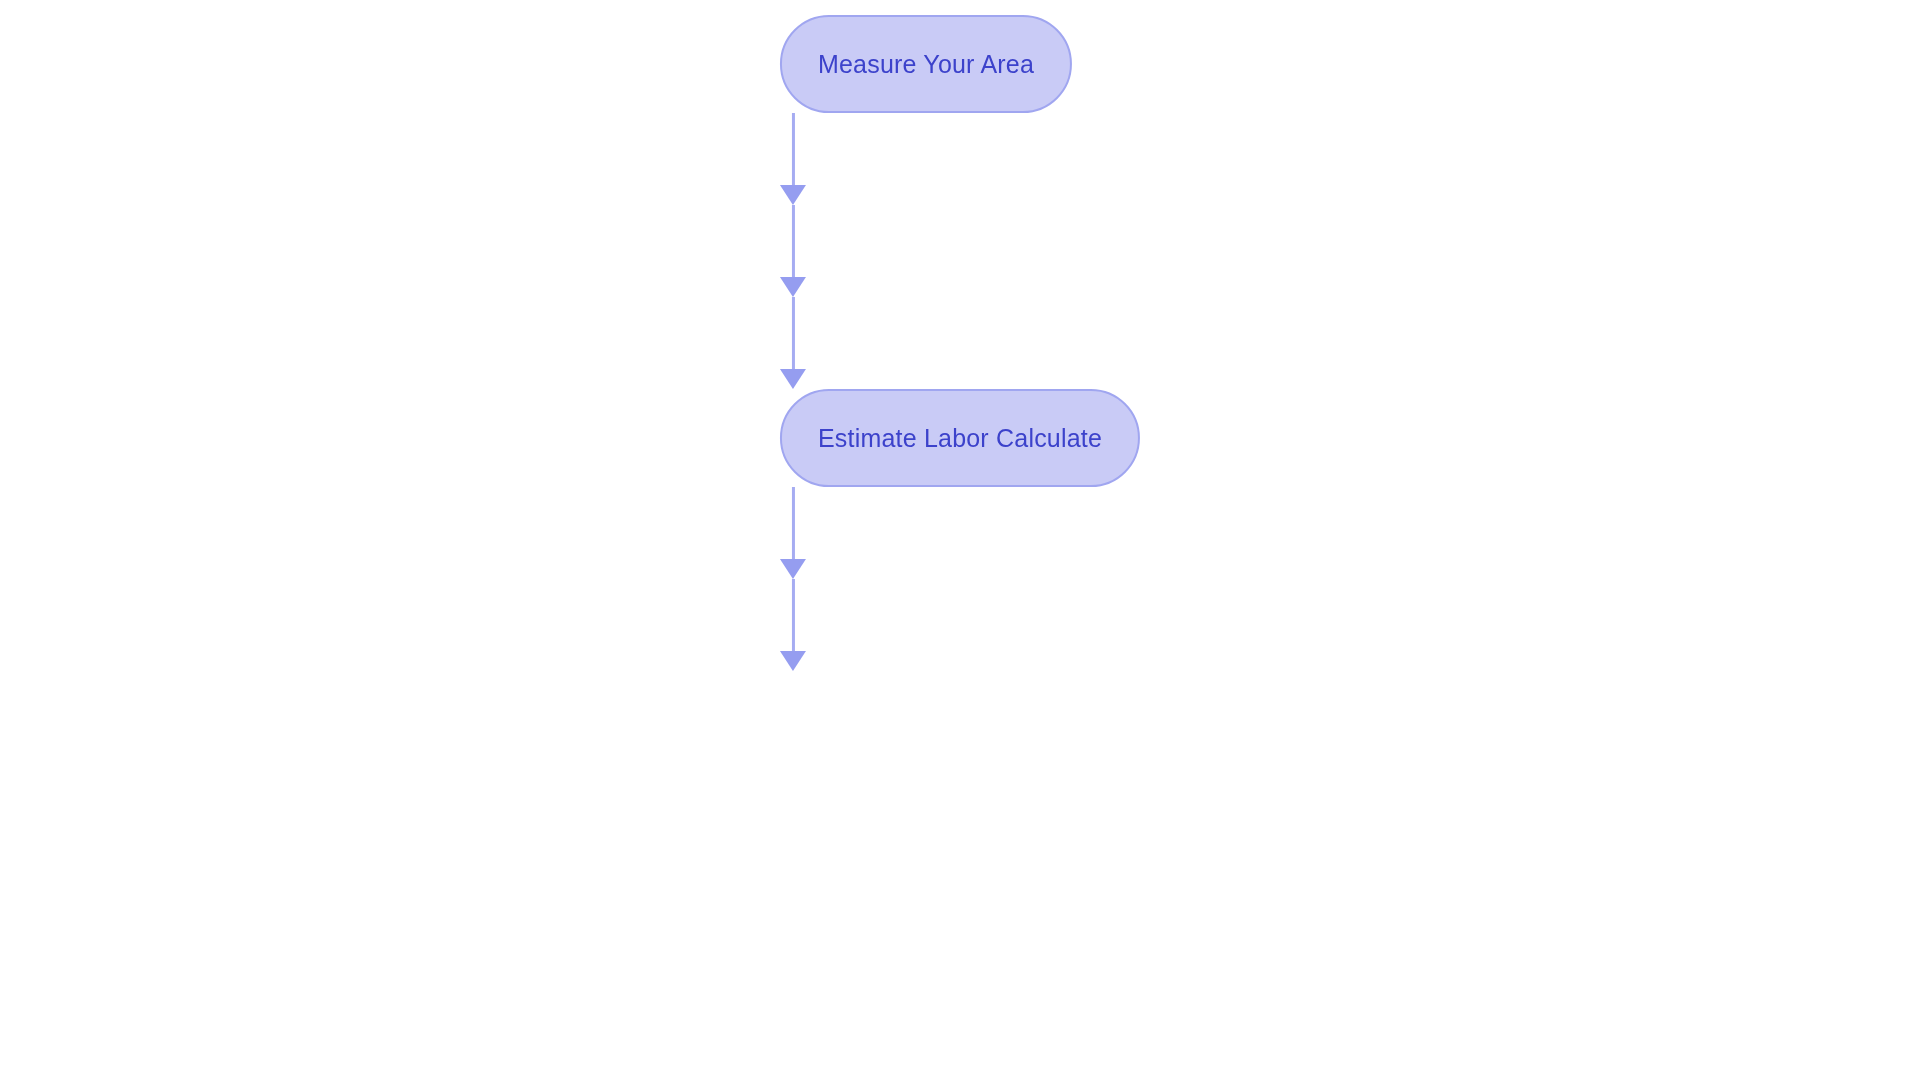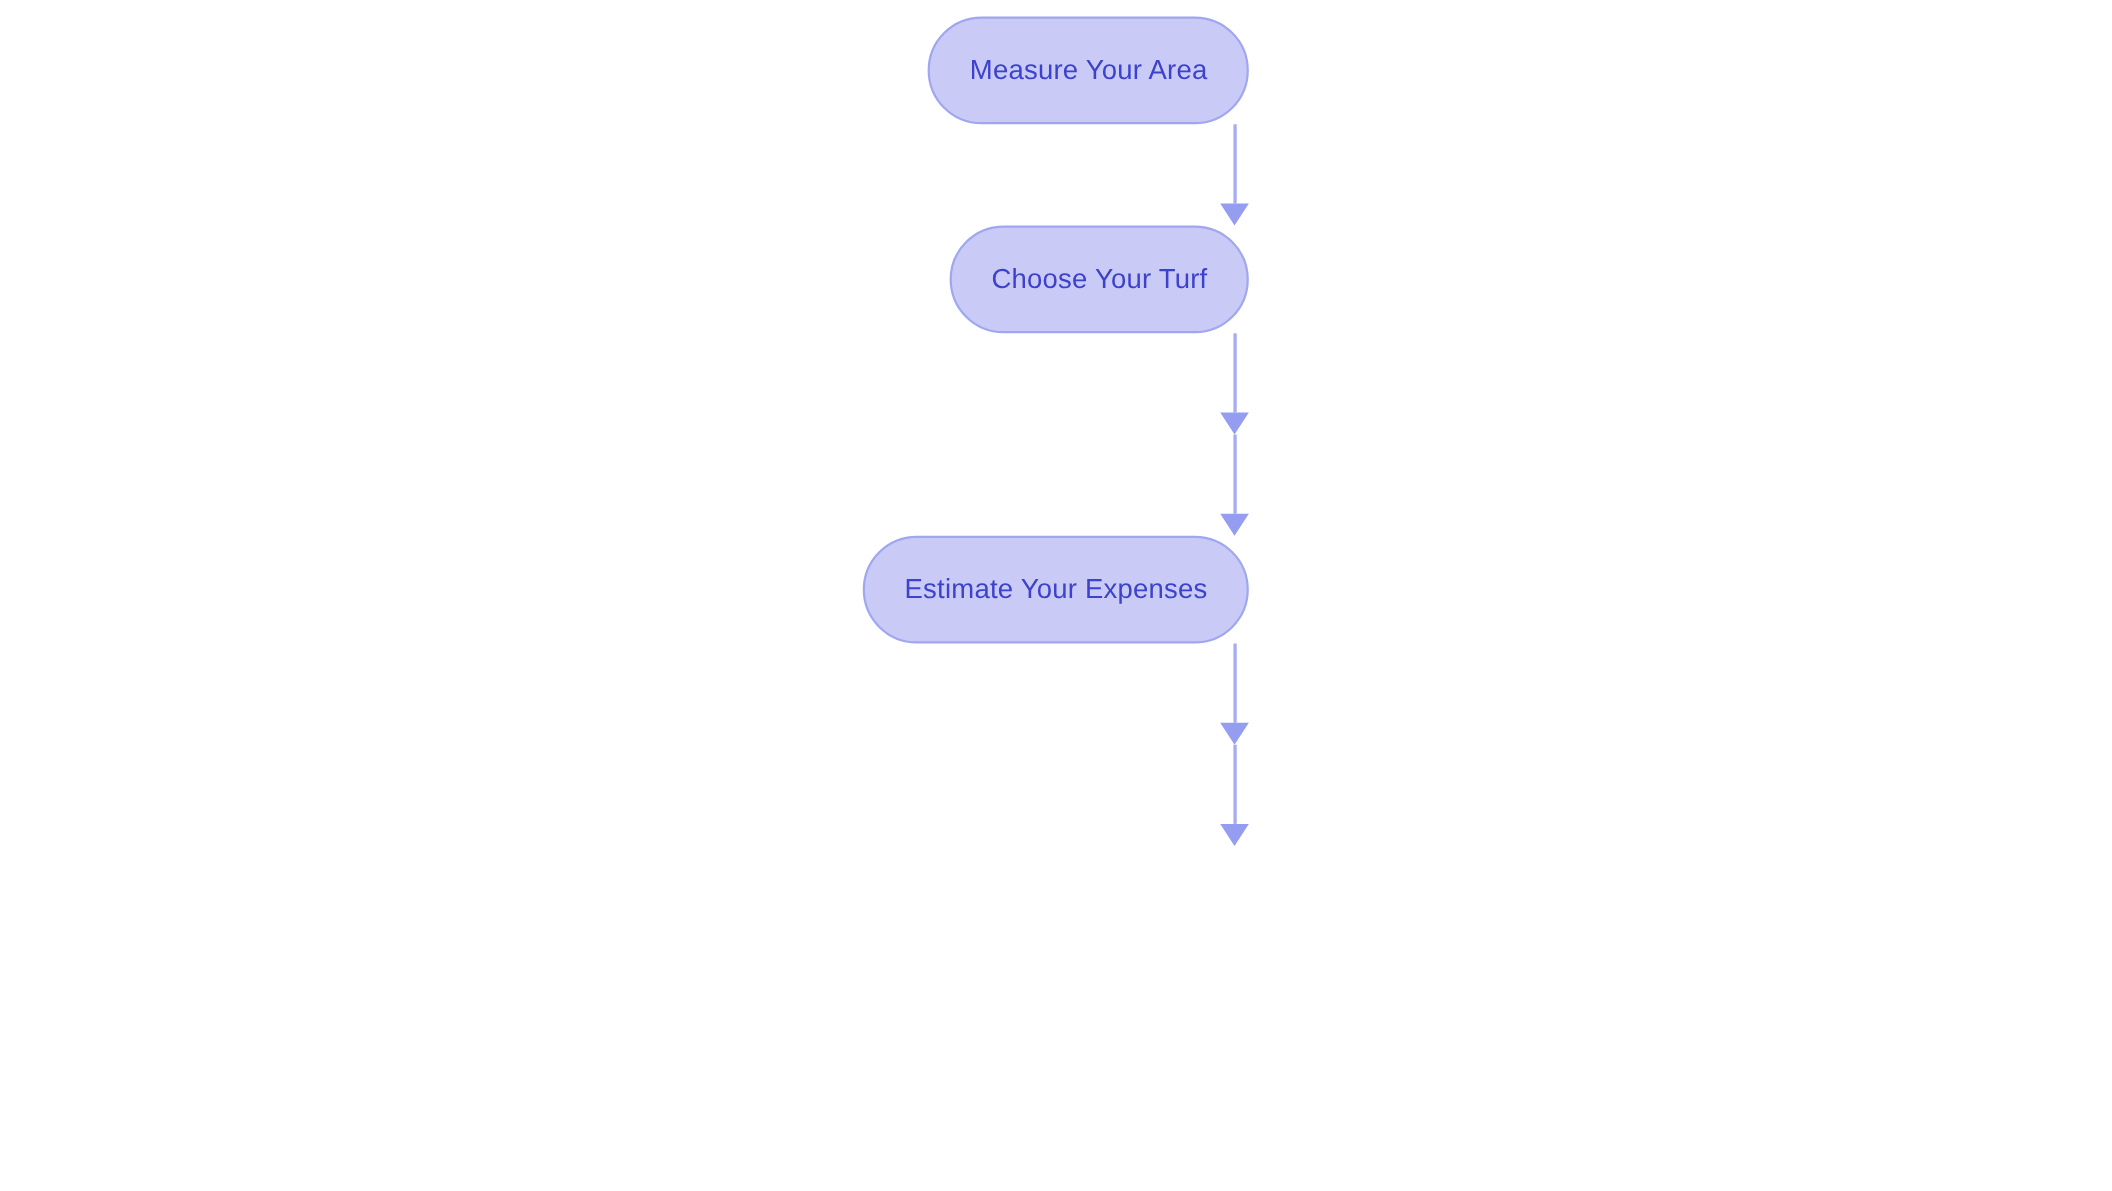--- a/index.html
+++ b/index.html
@@ -24,21 +24,21 @@
     height: 1083px;
     background: var(--bg);
   }
   .flow {
     position: absolute;
     left: 50%;
     top: 15px;
     transform: translateX(-50%);
     display: flex;
     flex-direction: column;
-    align-items: flex-end;
+    align-items: flex-start;
   }
   .node {
     height: 98px;
     display: flex;
     align-items: center;
     justify-content: center;
     padding: 0 36px;
     min-width: 256px;
     border-radius: 49px;
     background: var(--node-fill);
@@ -76,37 +76,34 @@
 
     <div class="node">
       <span>Measure Your Area</span>
     </div>
 
     <div class="connector">
       <div class="line"></div>
       <div class="head"></div>
     </div>
 
-    <div class="node">
-      <span>Choose Your Turf</span>
-    </div>
 
     <div class="connector">
       <div class="line"></div>
       <div class="head"></div>
     </div>
 
 
     <div class="connector">
       <div class="line"></div>
       <div class="head"></div>
     </div>
 
     <div class="node">
-      <span>Estimate Your Expenses</span>
+      <span>Estimate Labor Calculate</span>
     </div>
 
     <div class="connector">
       <div class="line"></div>
       <div class="head"></div>
     </div>
 
 
     <div class="connector">
       <div class="line"></div>

